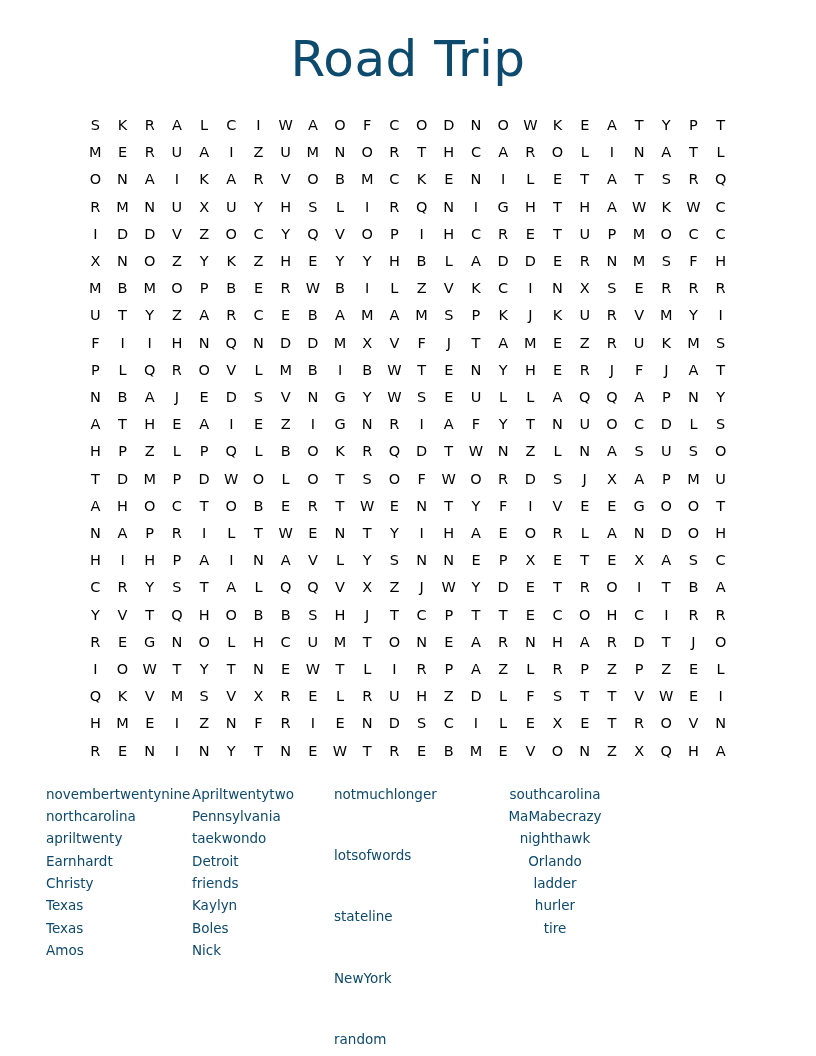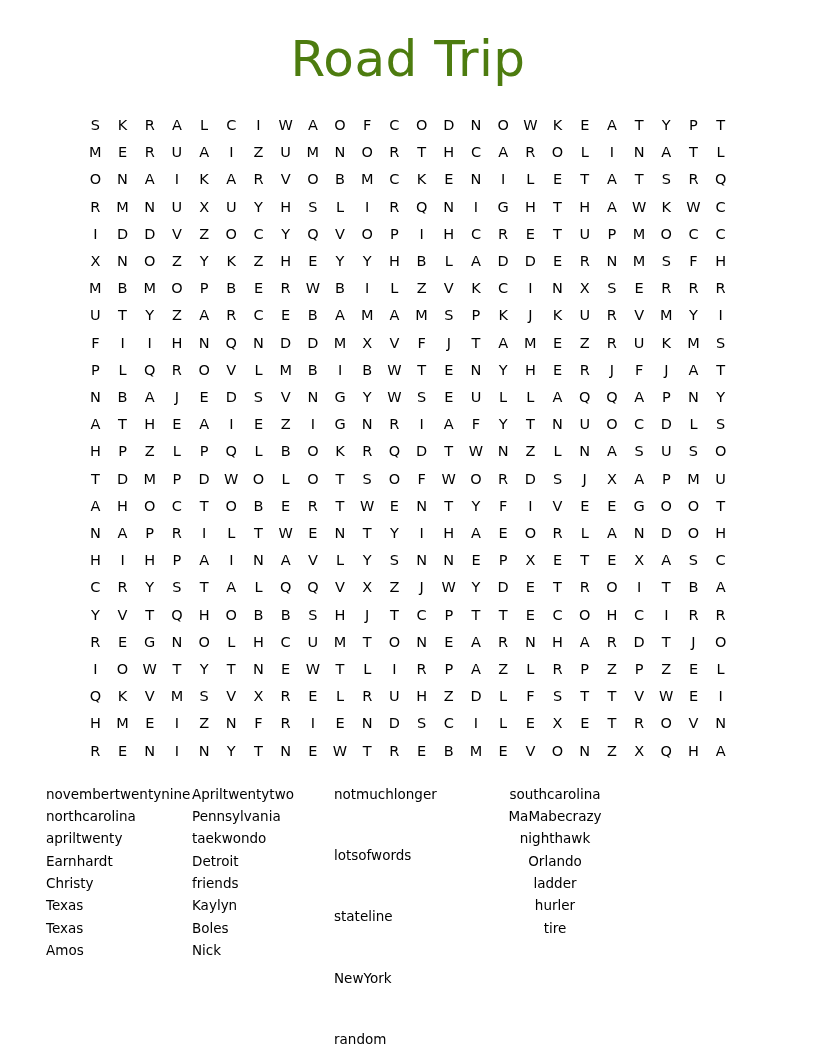--- a/index.html
+++ b/index.html
@@ -24,21 +24,21 @@
   }
   .puzzle-title {
     text-align: center;
     font-family: "DejaVu Sans", "Liberation Sans", sans-serif;
     font-size: 50px;
     font-weight: 400;
     letter-spacing: 0.5px;
     margin: 0;
     padding-top: 34px;
     line-height: 1.0;
-    color: #4d7c0f;
+    color: #0c4a6e;
   }
   .grid-wrap {
     margin-top: 28px;
     display: flex;
     justify-content: center;
   }
   table.letter-grid {
     border-collapse: collapse;
     border-spacing: 0;
   }
@@ -68,21 +68,21 @@
   }
   .word-col.col-0 { width: 146px; }
   .word-col.col-1 { width: 142px; }
   .word-col.col-2 { width: 142px; }
   .word-col.col-3 { width: 146px; gap: 39px; }
   .word-col.col-4 { width: 150px; text-align: center; }
   .word-item {
     font-family: "DejaVu Sans", "Liberation Sans", sans-serif;
     font-size: 13.5px;
     line-height: 22.3px;
-    color: #000000;
+    color: #0c4a6e;
     white-space: nowrap;
   }
 </style>
 </head>
 <body>
 
 <div class="page">
 
   <h1 class="puzzle-title">Road Trip</h1>
 

